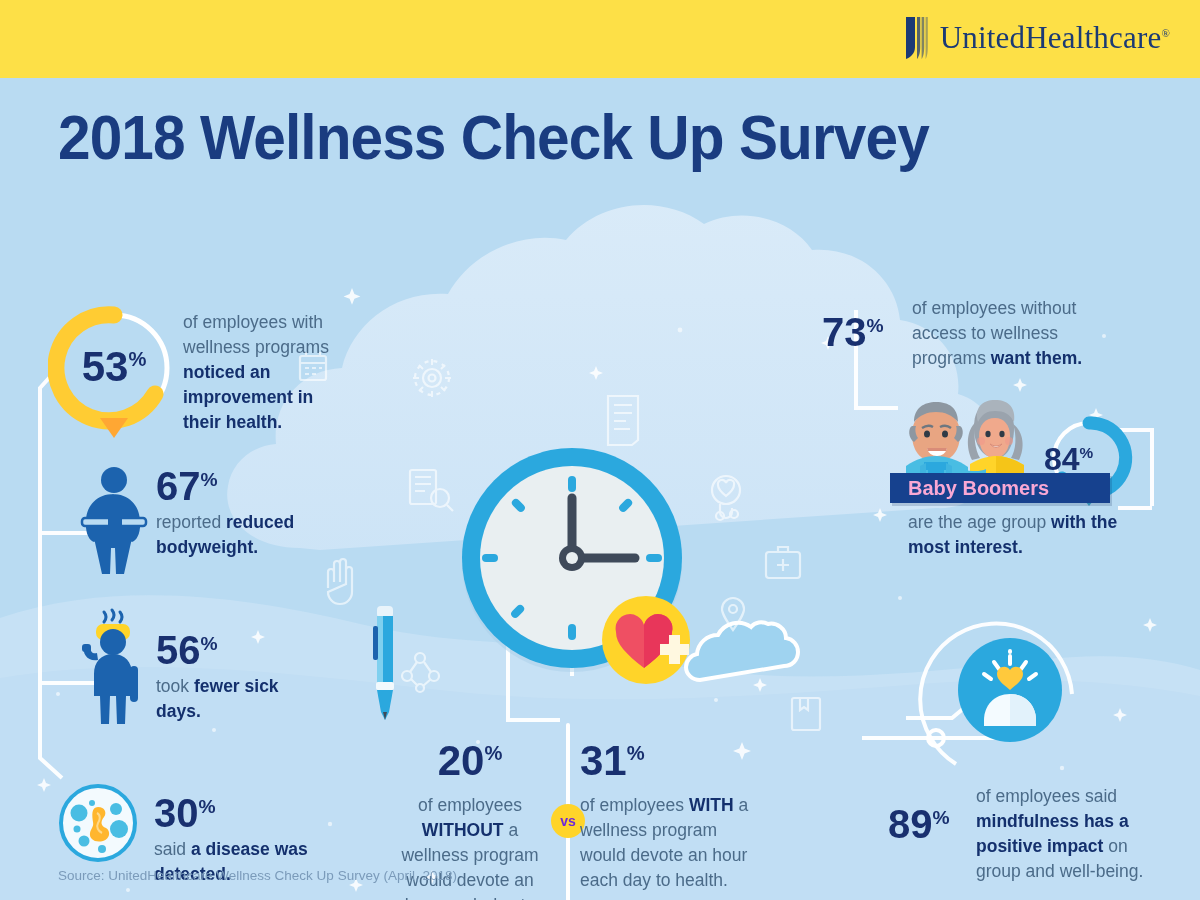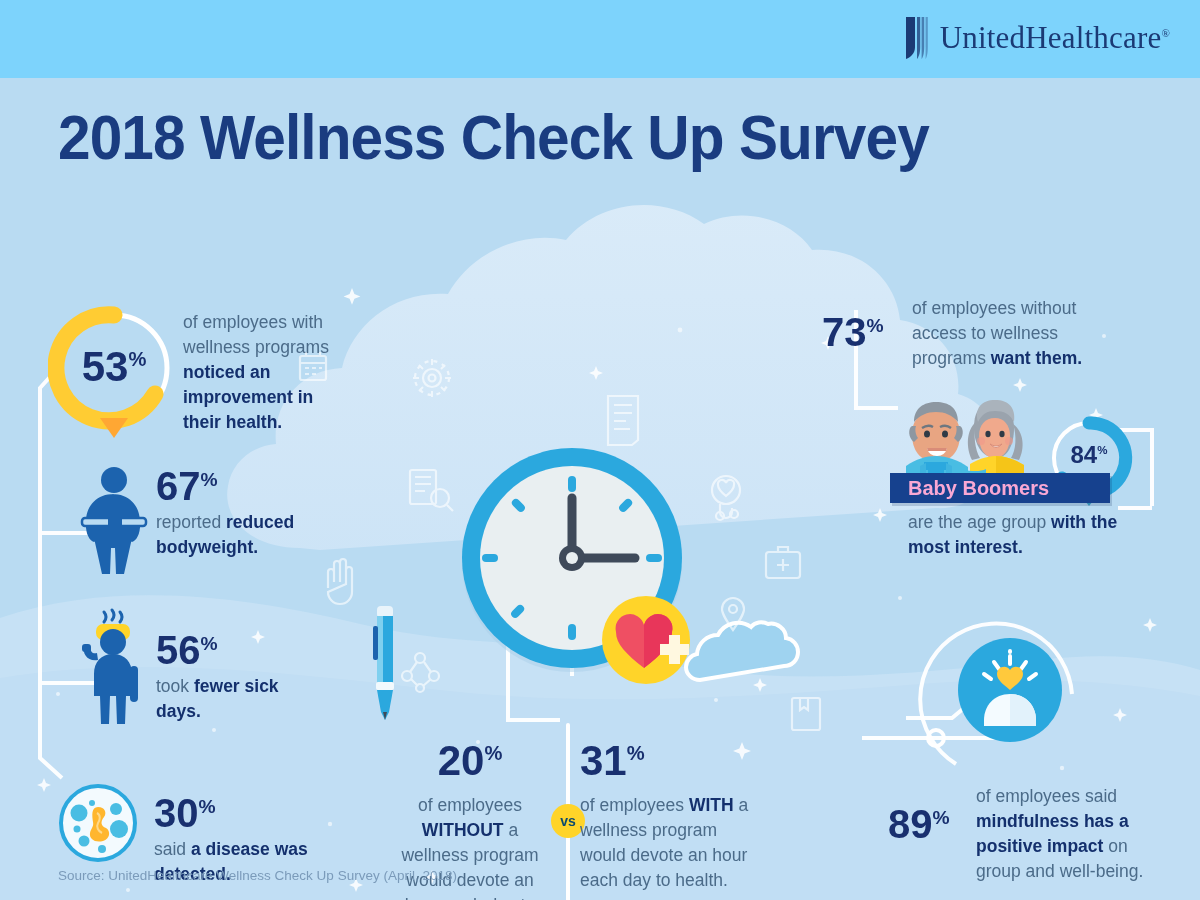--- a/index.html
+++ b/index.html
@@ -7,21 +7,21 @@
   body {
     font-family: "Liberation Sans", sans-serif;
     background:#ffffff;
     overflow:hidden;
   }
   #page { position:relative; width:1200px; height:900px; overflow:hidden; }
 
   
   .header {
     position:absolute; left:0; top:0; width:1200px; height:78px;
-    background:#7dd3fc;
+    background:#fde047;
   }
   .logo-wrap {
     position:absolute; right:30px; top:16px;
     display:flex; align-items:center; gap:10px;
   }
   .logo-mark { width:26px; height:44px; display:block; }
   .logo-text {
     font-family:"Liberation Serif", serif;
     font-size:31px; color:#1b3a75; letter-spacing:.2px;
     white-space:nowrap;
@@ -85,22 +85,22 @@
 
   
   .s73 { position:absolute; left:822px; top:218px; }
   .s73 .pct { font-size:40px; position:absolute; left:0; top:16px; }
   .s73 .body { position:absolute; left:90px; top:0; width:215px; }
 
   
   .couple { position:absolute; left:900px; top:300px; width:130px; height:125px; }
   .ring84 { position:absolute; left:1044px; top:338px; width:90px; height:90px; }
   .ring84 .num {
-    position:absolute; left:0; top:27px; width:90px; text-align:center;
-    font-size:24px;
+    position:absolute; left:0; top:27px; width:90px; text-align:left;
+    font-size:32px;
   }
   .banner {
     position:absolute; left:890px; top:395px; width:220px; height:30px;
     background:#16418e;
     color:#f9a8d4; font-size:20px; font-weight:bold;
     display:flex; align-items:center; padding-left:18px;
     box-shadow:2px 3px 0 rgba(10,40,90,.18);
   }
   .bbtext { position:absolute; left:908px; top:432px; width:235px; }
 
@@ -116,21 +116,21 @@
   .pen { position:absolute; left:368px; top:522px; width:34px; height:122px; }
 
   
   .cmp-left  { position:absolute; left:390px; top:662px; width:160px; text-align:center; }
   .cmp-right { position:absolute; left:580px; top:662px; width:175px; }
   .cmp-left .pct, .cmp-right .pct { font-size:42px; }
   .cmp-left .body, .cmp-right .body { margin-top:11px; }
   .vs-badge {
     position:absolute; left:551px; top:726px; width:34px; height:34px;
     border-radius:50%; background:#ffd429;
-    color:#0c4a6e; font-size:14px; font-weight:bold;
+    color:#6d28d9; font-size:14px; font-weight:bold;
     display:flex; align-items:center; justify-content:center;
   }
   .vs-divider {
     position:absolute; left:566px; top:645px; width:4px; height:200px;
     background:#ffffff; border-radius:2px;
   }
 
   
   .source {
     position:absolute; left:58px; top:790px;

